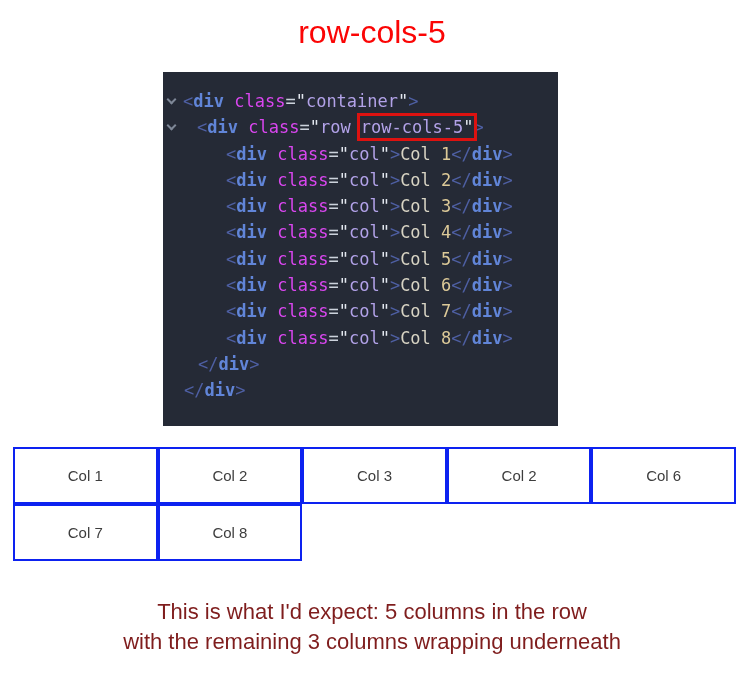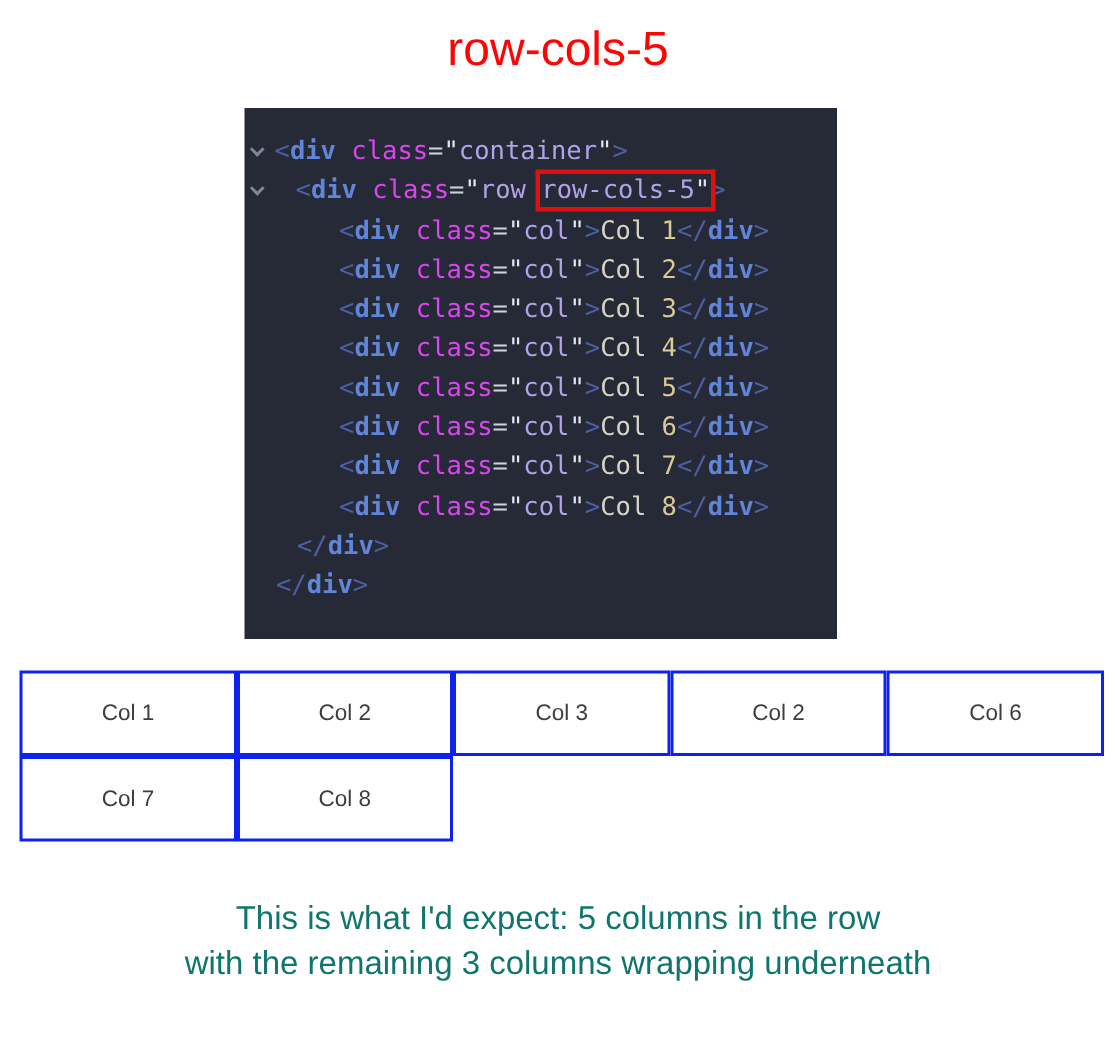--- a/index.html
+++ b/index.html
@@ -63,21 +63,21 @@
     display:flex; align-items:center; justify-content:center;
     font-size:15px; color:#3d3d3d;
     background:#ffffff;
   }
 
   
   .caption {
     position:absolute; top:597px; left:0; width:100%;
     text-align:center;
     font-size:22px; line-height:30px;
-    color:#0f766e;
+    color:#7f1d1d;
   }
 </style>
 </head>
 <body>
 
 <div class="page-title">row-cols-5</div>
 
 <div class="code-panel">
     <div class="code-line"><span class="chev-slot"><i class="chev-glyph"></i></span><span class="code-text" style="padding-left: 0px;"><span class="tok-angle">&lt;</span><span class="tok-tag">div</span><span class="tok-plain"> </span><span class="tok-attr">class</span><span class="tok-eq">=</span><span class="tok-quote">"</span><span class="tok-val">container</span><span class="tok-quote">"</span><span class="tok-angle">&gt;</span></span></div>
     <div class="code-line"><span class="chev-slot"><i class="chev-glyph"></i></span><span class="code-text" style="padding-left: 14px;"><span class="tok-angle">&lt;</span><span class="tok-tag">div</span><span class="tok-plain"> </span><span class="tok-attr">class</span><span class="tok-eq">=</span><span class="tok-quote">"</span><span class="tok-val">row </span><span class="red-box"><span class="tok-val">row-cols-5</span><span class="tok-quote">"</span></span><span class="tok-angle">&gt;</span></span></div>

